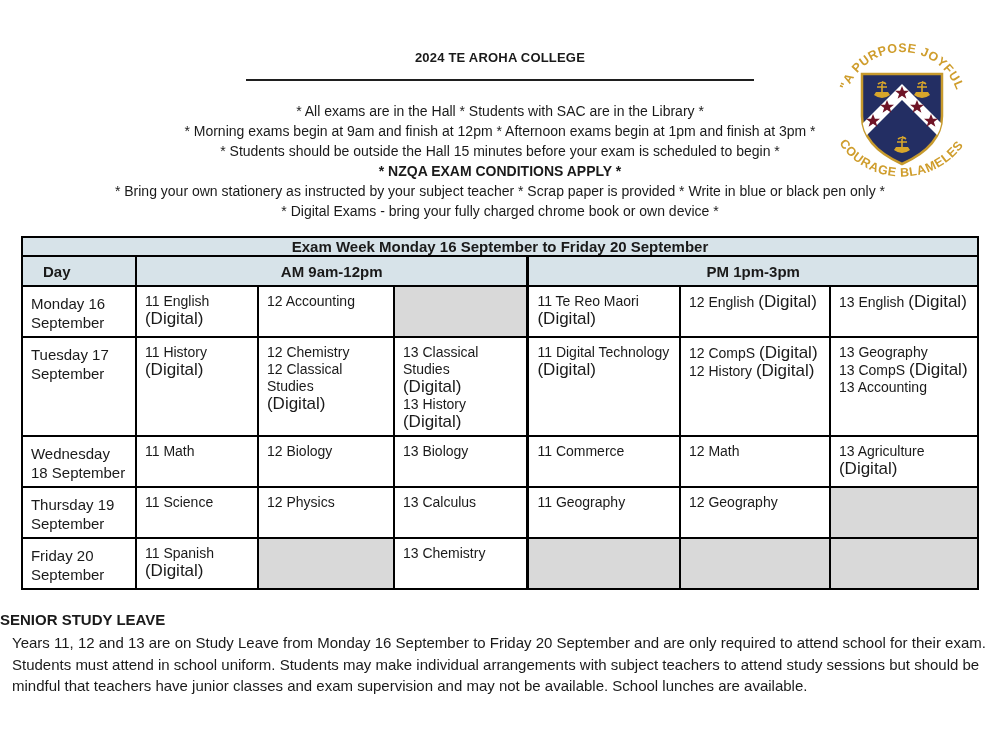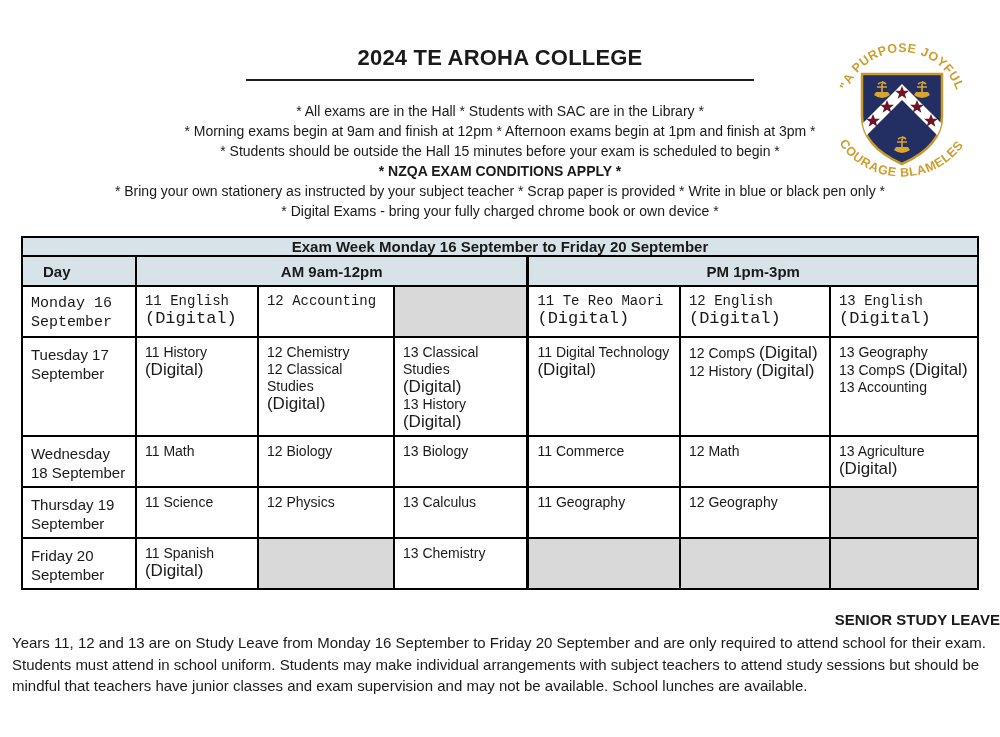--- a/index.html
+++ b/index.html
@@ -8,21 +8,21 @@
     width: 1000px; height: 737px;
     font-family: "Liberation Sans", sans-serif;
     color: #1a1a1a;
     position: relative;
     overflow: hidden;
   }
   .page { width: 1000px; height: 737px; position: relative; }
 
   
   .title-wrap { padding-top: 45px; text-align: center; }
-  .title-line { font-size: 22px; font-weight: bold; line-height: 26px; letter-spacing: 0.2px; }
+  .title-line { font-size: 13px; font-weight: bold; line-height: 26px; letter-spacing: 0.2px; }
   .title-underline {
     width: 508px; margin: 8px auto 0;
     border-top: 2px solid #1f1f1f; height: 0;
   }
 
   
   .crest { position: absolute; left: 836px; top: 36px; width: 132px; height: 160px; }
 
   
   .instructions { margin-top: 20px; }
@@ -60,28 +60,28 @@
 
   td.day-cell {
     font-size: 15px; line-height: 19px;
     padding: 7px 6px 4px 8px;
   }
   td.exam-cell { padding: 6px 4px 4px 8px; }
   td.exam-cell .line { font-size: 14px; line-height: 17px; }
   td.exam-cell .digital { font-size: 17px; }
   td.empty { background: #d9d9d9; }
 
-  tbody tr:nth-child(1) { height: 50px; font-family: Liberation Mono, monospace; }
+  tbody tr:nth-child(1) { height: 50px; }
   tbody tr:nth-child(2) { height: 70px; border-radius: 29px; }
   tbody tr:nth-child(3) { height: 50px; }
   tbody tr:nth-child(4) { height: 47px; padding-left: 8px; }
   tbody tr:nth-child(5) { height: 48px; }
 
   
-  .footer-title { margin-top: 21px; text-align: right; font-size: 15px; font-weight: bold; }
+  .footer-title { margin-top: 21px; text-align: left; font-size: 15px; font-weight: bold; }
   .footer-body {
     margin: 4px 12px 0 12px;
     font-size: 15px; line-height: 21.5px;
     text-align: left;
   }
 </style>
 </head>
 <body>
 
 <div class="page">

